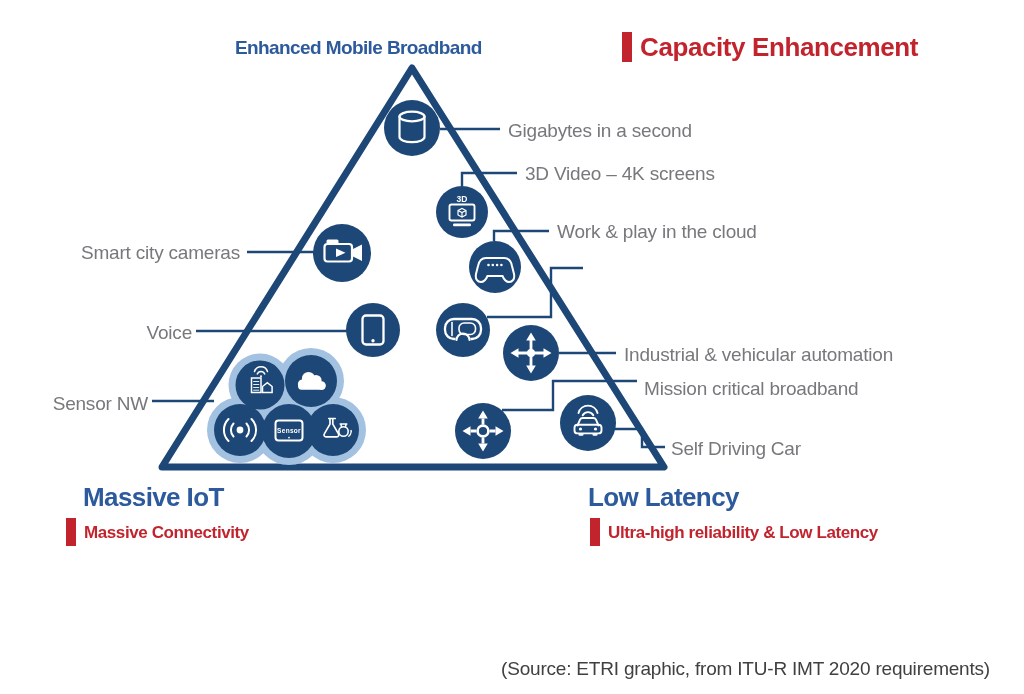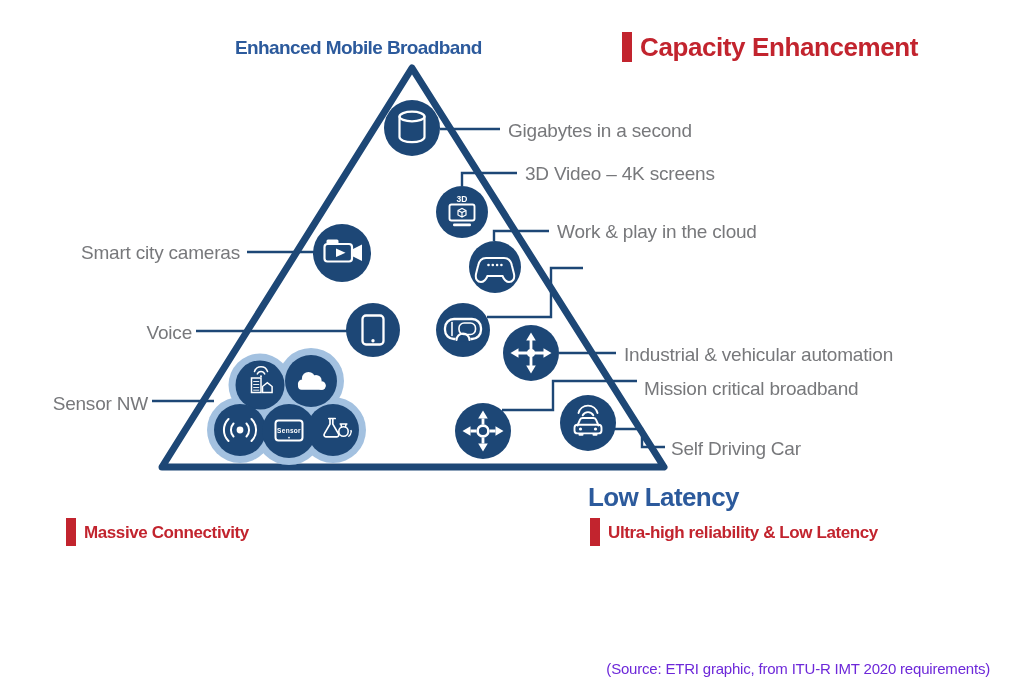--- a/index.html
+++ b/index.html
@@ -9,22 +9,22 @@
   .lbl{position:absolute;transform:translateY(-50%);font-size:19px;line-height:1;
        color:var(--label_gray,#77787b);letter-spacing:-0.2px;white-space:nowrap}
   .lbl.right{text-align:left}
   .hblue{position:absolute;transform:translateY(-50%);font-size:26px;line-height:1;font-weight:700;
          color:var(--heading_blue,#2c5a9c);letter-spacing:-0.6px;white-space:nowrap}
   .hblue.big{font-size:19px}
   .hred{position:absolute;transform:translateY(-50%);font-size:17px;line-height:1;font-weight:700;
         color:var(--red,#c2242e);letter-spacing:-0.4px;white-space:nowrap}
   .hred.big{font-size:26px}
   .redbar{position:absolute;width:10px;background:var(--red,#c2242e)}
-  .src{position:absolute;transform:translateY(-50%);font-size:15px;line-height:1;
-       color:#6d28d9;letter-spacing:-0.2px;white-space:nowrap}
+  .src{position:absolute;transform:translateY(-50%);font-size:19px;line-height:1;
+       color:#404040;letter-spacing:-0.2px;white-space:nowrap}
   .icon-text{font-family:"Liberation Sans",sans-serif;font-weight:700;fill:#fff}
 </style>
 </head>
 <body>
 
 <div class="stage">
 
   <svg width="1024" height="694" viewBox="0 0 1024 694">
 
     <g stroke="#1d4776" stroke-width="2.4" fill="none">
@@ -171,20 +171,21 @@
   <div class="lbl" style="left:508px;top:130px">Gigabytes in a second</div>
   <div class="lbl" style="left:525px;top:173px">3D Video – 4K screens</div>
   <div class="lbl" style="left:557px;top:231px">Work &amp; play in the cloud</div>
   <div class="lbl" style="left:644px;top:388px">Mission critical broadband</div>
   <div class="lbl" style="left:624px;top:354px">Industrial &amp; vehicular automation</div>
   <div class="lbl" style="left:671px;top:448px">Self Driving Car</div>
   <div class="lbl right" style="right:784px;top:252px">Smart city cameras</div>
   <div class="lbl right" style="right:832px;top:332px">Voice</div>
   <div class="lbl right" style="right:876px;top:403px">Sensor NW</div>
 
+  <div class="hblue" style="left:83px;top:497px">Massive IoT</div>
   <div class="redbar" style="left:66px;top:518px;height:28px"></div>
   <div class="hred" style="left:84px;top:532px">Massive Connectivity</div>
 
   <div class="hblue" style="left:588px;top:497px">Low Latency</div>
   <div class="redbar" style="left:590px;top:518px;height:28px"></div>
   <div class="hred" style="left:608px;top:532px">Ultra-high reliability &amp; Low Latency</div>
 
   <div class="src" style="right:34px;top:668px">(Source: ETRI graphic, from ITU-R IMT 2020 requirements)</div>
 </div>
 

